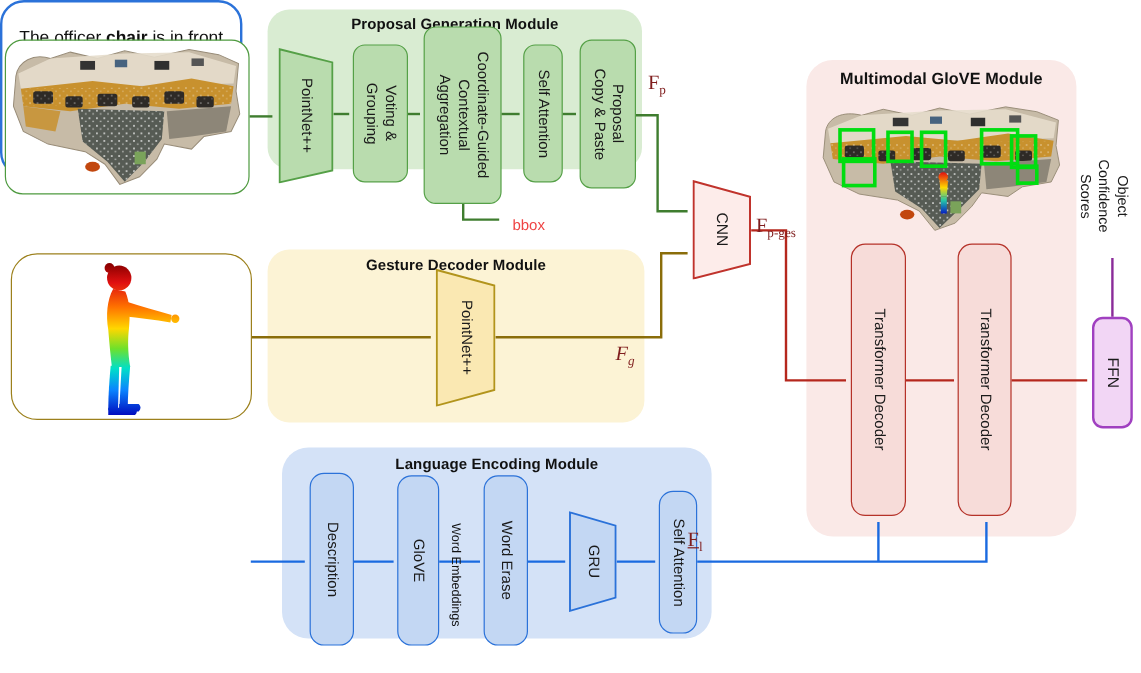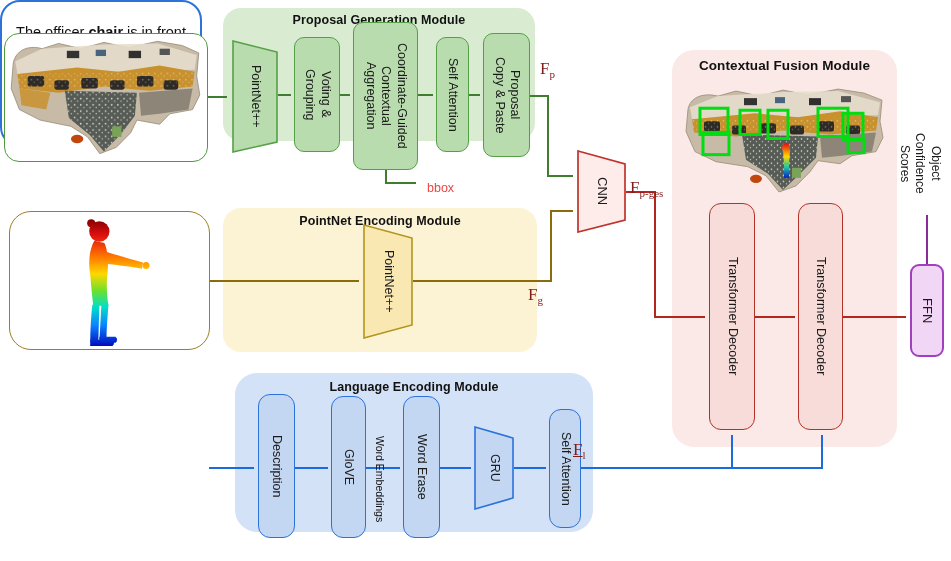--- a/index.html
+++ b/index.html
@@ -163,21 +163,21 @@
       <span class="vtext">Self Attention</span>
     </div>
     <div class="blk green" style="left:260px; top:25px; width:47px; height:124px;">
       <span class="vtext">Proposal
 Copy &amp; Paste</span>
     </div>
   </div>
   <div id="bbox-label">bbox</div>
 
   <div id="mod-gesture" class="module">
-    <div class="module-title" style="top:6px;">PointNet Encoding Module</div>
+    <div class="module-title" style="top:6px;">Gesture Decoder Module</div>
     <div class="trap" style="left:140px; top:16px; width:50px; height:115px;">
       <svg viewBox="0 0 50 115" preserveAspectRatio="none">
           <polygon points="1,1 49,14 49,101 1,114" fill="#fae8b2" stroke="#b2941c" stroke-width="1.6" vector-effect="non-scaling-stroke"></polygon>
         </svg>
       <span class="vtext">PointNet++</span>
     </div>
   </div>
 
   <div id="mod-language" class="module">
     <div class="module-title" style="top:7px;">Language Encoding Module</div>
@@ -203,21 +203,21 @@
   <div id="we-label">Word Embeddings</div>
 
   <div class="trap" style="left:577px; top:150px; width:49px; height:83px; z-index:2;">
     <svg viewBox="0 0 49 83" preserveAspectRatio="none">
         <polygon points="1,1 48,14 48,70 1,82" fill="#fdecea" stroke="#c0332c" stroke-width="1.7" vector-effect="non-scaling-stroke"></polygon>
       </svg>
     <span class="vtext" style="font-size:13px;">CNN</span>
   </div>
 
   <div id="mod-fusion" class="module">
-    <div class="module-title" style="top:8px;">Contextual Fusion Module</div>
+    <div class="module-title" style="top:8px;">Multimodal GloVE Module</div>
     <svg viewBox="0 0 210 112" style="position:absolute; left:8px; top:33px;" width="210" height="113" preserveAspectRatio="none">
       <defs>
         <pattern id="spk2" width="6" height="6" patternUnits="userSpaceOnUse">
           <circle cx="1.5" cy="1.5" r="0.8" fill="#fff"></circle>
             <circle cx="4.5" cy="4" r="0.7" fill="#fff" opacity="0.8"></circle>
         </pattern>
         <linearGradient id="rb2" x1="0" y1="60" x2="0" y2="96" gradientUnits="userSpaceOnUse">
           <stop offset="0" stop-color="#e01010"></stop>
             <stop offset="0.35" stop-color="#ffd700"></stop>
           <stop offset="0.65" stop-color="#25c5a8"></stop>
@@ -270,21 +270,21 @@
 
   <div id="ffn-box">
     <span class="vtext">FFN</span>
   </div>
   <div id="obj-scores" class="vtext">Object
 Confidence
 Scores</div>
 
   <div class="flabel" style="left:540px; top:59px;"><span>F</span><sub>p</sub></div>
   <div class="flabel" style="left:630px; top:178px;"><span>F</span><sub>p-ges</sub></div>
-  <div class="flabel" style="left:528px; top:285px;"><span>F</span><sub>g</sub></div>
+  <div class="flabel" style="left:513px; top:285px;font-style:italic;"><span>F</span><sub>g</sub></div>
   <div class="flabel" style="left:573px; top:440px;text-decoration:underline;"><span>F</span><sub>l</sub></div>
 
   <svg id="wires" width="951" height="561" viewBox="0 0 951 561">
     <defs>
       <marker id="m-green" viewBox="0 0 10 10" refX="9" refY="5" markerWidth="8.5" markerHeight="8.5" orient="auto">
           <path d="M0,0 L10,5 L0,10 z" fill="#3f7d2f"></path>
         </marker>
       <marker id="m-olive" viewBox="0 0 10 10" refX="9" refY="5" markerWidth="8.5" markerHeight="8.5" orient="auto">
           <path d="M0,0 L10,5 L0,10 z" fill="#8a6d0a"></path>
         </marker>

